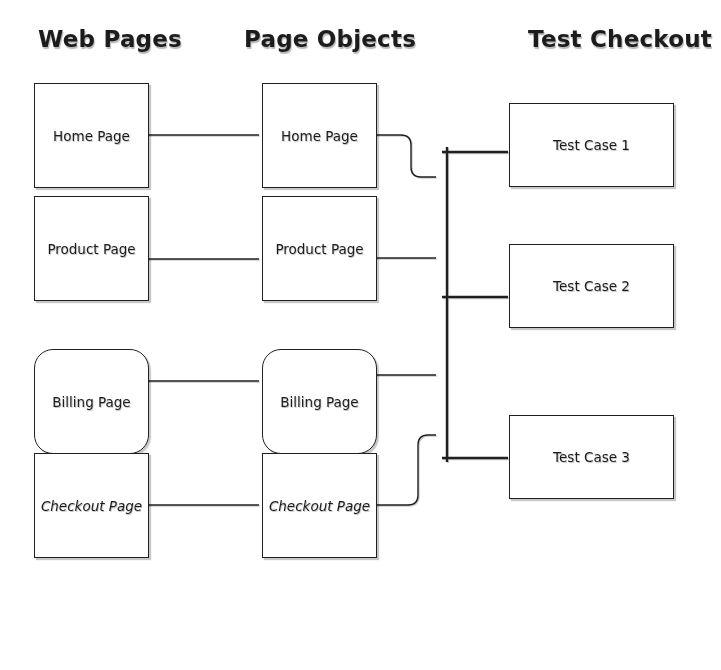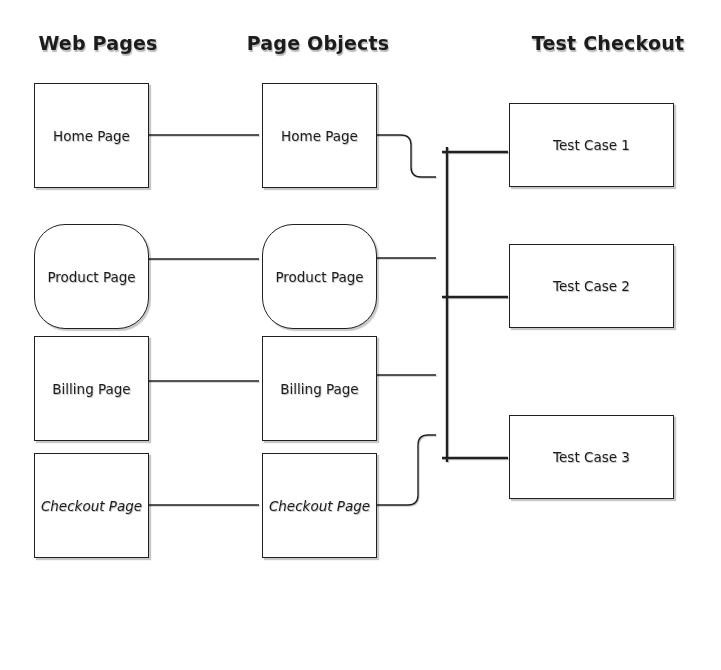--- a/index.html
+++ b/index.html
@@ -7,28 +7,29 @@
     position: relative;
     width: 721px;
     height: 670px;
     background: #ffffff;
     font-family: "DejaVu Sans", sans-serif;
     color: #202020;
     overflow: hidden;
   }
   .col-header {
     position: absolute;
-    top: 32px;
-    font-size: 19px;
+    top: 26px;
+    font-size: 23px;
     font-weight: 600;
     letter-spacing: 0.2px;
     color: #1c1c1c;
     text-shadow: 1px 1.5px 1px rgba(0,0,0,0.28);
     white-space: nowrap;
     transform: translateX(-50%);
+    margin-left: 12px;
   }
   .node {
     position: absolute;
     box-sizing: border-box;
     background: #ffffff;
     border: 1.5px solid #202020;
     box-shadow: 2px 2px 1px rgba(0,0,0,0.22);
     display: flex;
     align-items: center;
     justify-content: center;
@@ -41,22 +42,22 @@
     text-shadow: 0.8px 1px 0.8px rgba(0,0,0,0.25);
     white-space: nowrap;
   }
   .page-box { width: 115px; height: 105px; }
   .test-box { width: 165px; height: 84px; }
 
   .c1 { left: 34px; }
   .c2 { left: 262px; }
   .c3 { left: 509px; }
   .r1 { top: 83px; }
-  .r2 { top: 224px; border-radius: 31px; }
-  .r3 { top: 336px; }
+  .r2 { top: 196px; }
+  .r3 { top: 349px; border-radius: 19px; }
   .r4 { top: 453px; font-style: italic; }
   .t1 { top: 103px; }
   .t2 { top: 244px; }
   .t3 { top: 415px; align-items: center; }
 
   svg.wires {
     position: absolute;
     left: 0; top: 0;
     width: 721px; height: 670px;
     filter: drop-shadow(1.3px 1.5px 0.5px rgba(0,0,0,0.20));

